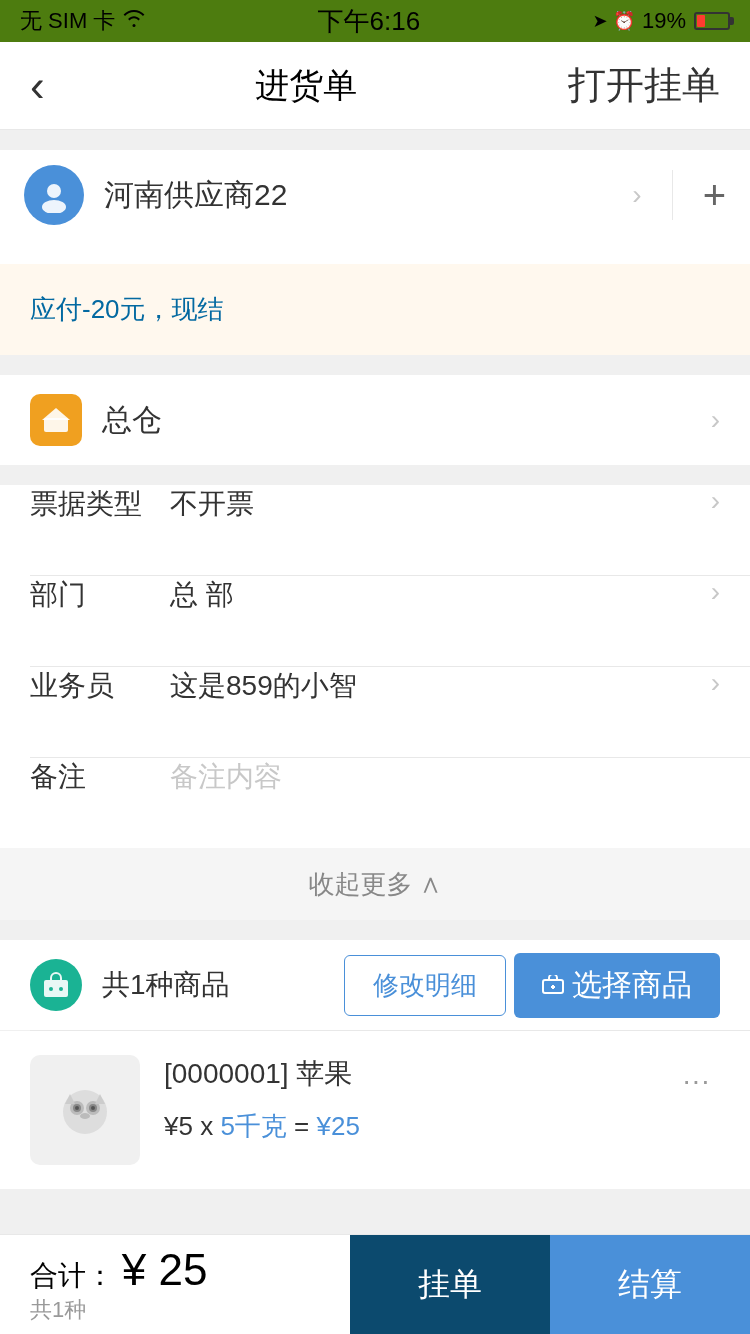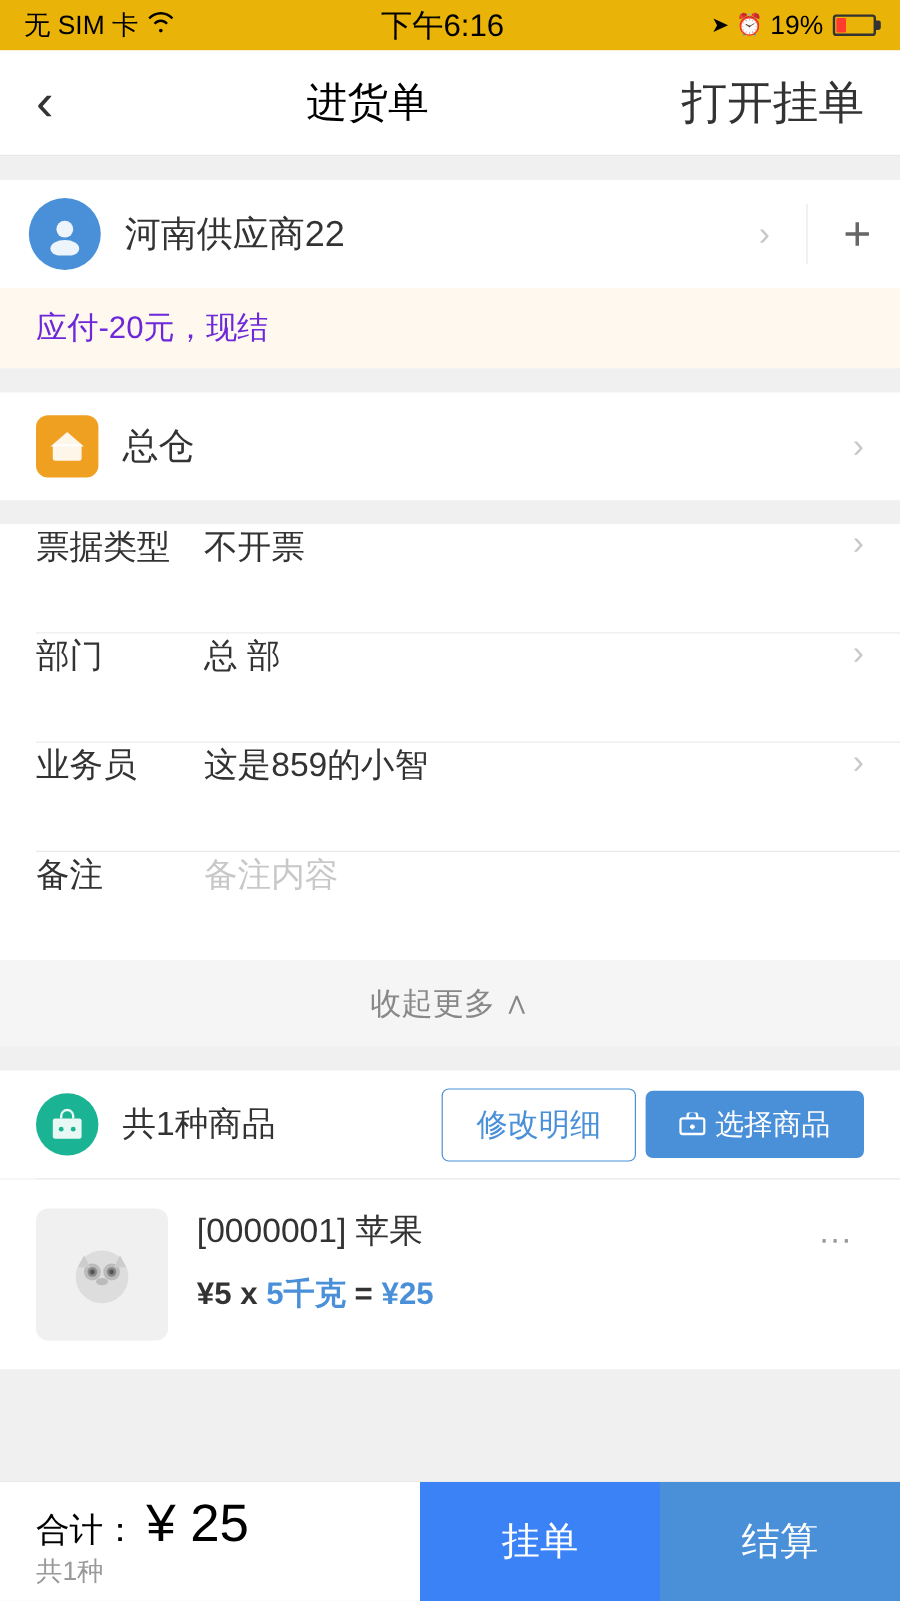--- a/index.html
+++ b/index.html
@@ -10,21 +10,21 @@
       width: 750px;
       min-height: 1334px;
       overflow-x: hidden;
       font-size: 28px;
     }
 
     
     .status-bar {
       width: 750px;
       height: 42px;
-      background: #eab308;
+      background: #4d7c0f;
       display: flex;
       align-items: center;
       justify-content: space-between;
       padding: 0 20px;
       font-size: 22px;
       color: #000;
     }
     .status-left {
       display: flex;
       align-items: center;
@@ -150,23 +150,24 @@
     }
     .plus-btn {
       font-size: 40px;
       color: #666;
       cursor: pointer;
     }
 
     
     .info-banner {
       background: #fff8ee;
-      padding: 16px 30px;
+      padding: 28px 30px;
       font-size: 26px;
-      color: #6d28d9;
+      color: #0369a1;
+      margin-top: 24px;
     }
 
     
     .warehouse-row {
       display: flex;
       align-items: center;
       padding: 0 30px;
       height: 90px;
       background: #fff;
     }
@@ -260,21 +261,21 @@
       font-size: 26px;
       cursor: pointer;
       margin-right: 8px;
     }
     .btn-blue {
       background: #4a90d9;
       color: #fff;
       border: none;
       border-radius: 6px;
       padding: 12px 28px;
-      font-size: 24px;
+      font-size: 30px;
       cursor: pointer;
       display: flex;
       align-items: center;
       gap: 8px;
     }
 
     
     .product-item {
       background: #fff;
       padding: 24px 30px;
@@ -296,21 +297,20 @@
       margin-left: 24px;
     }
     .product-name {
       font-size: 28px;
       color: #333;
       margin-bottom: 16px;
     }
     .product-price {
       font-size: 26px;
       color: #333;
-      font-weight: bold;
     }
     .price-blue {
       color: #4a90d9;
     }
     .more-btn {
       font-size: 28px;
       color: #999;
       cursor: pointer;
       padding: 10px;
     }
@@ -327,21 +327,21 @@
       background: #fff;
       border-top: 1px solid #e8e8e8;
     }
     .total-section {
       flex: 1;
       padding: 0 30px;
     }
     .btn-hang {
       width: 200px;
       height: 100px;
-      background: #3b82f6;
+      background: #0c4a6e;
       color: #fff;
       font-size: 32px;
       border: none;
       cursor: pointer;
       display: flex;
       align-items: center;
       justify-content: center;
     }
     .btn-checkout {
       width: 200px;

